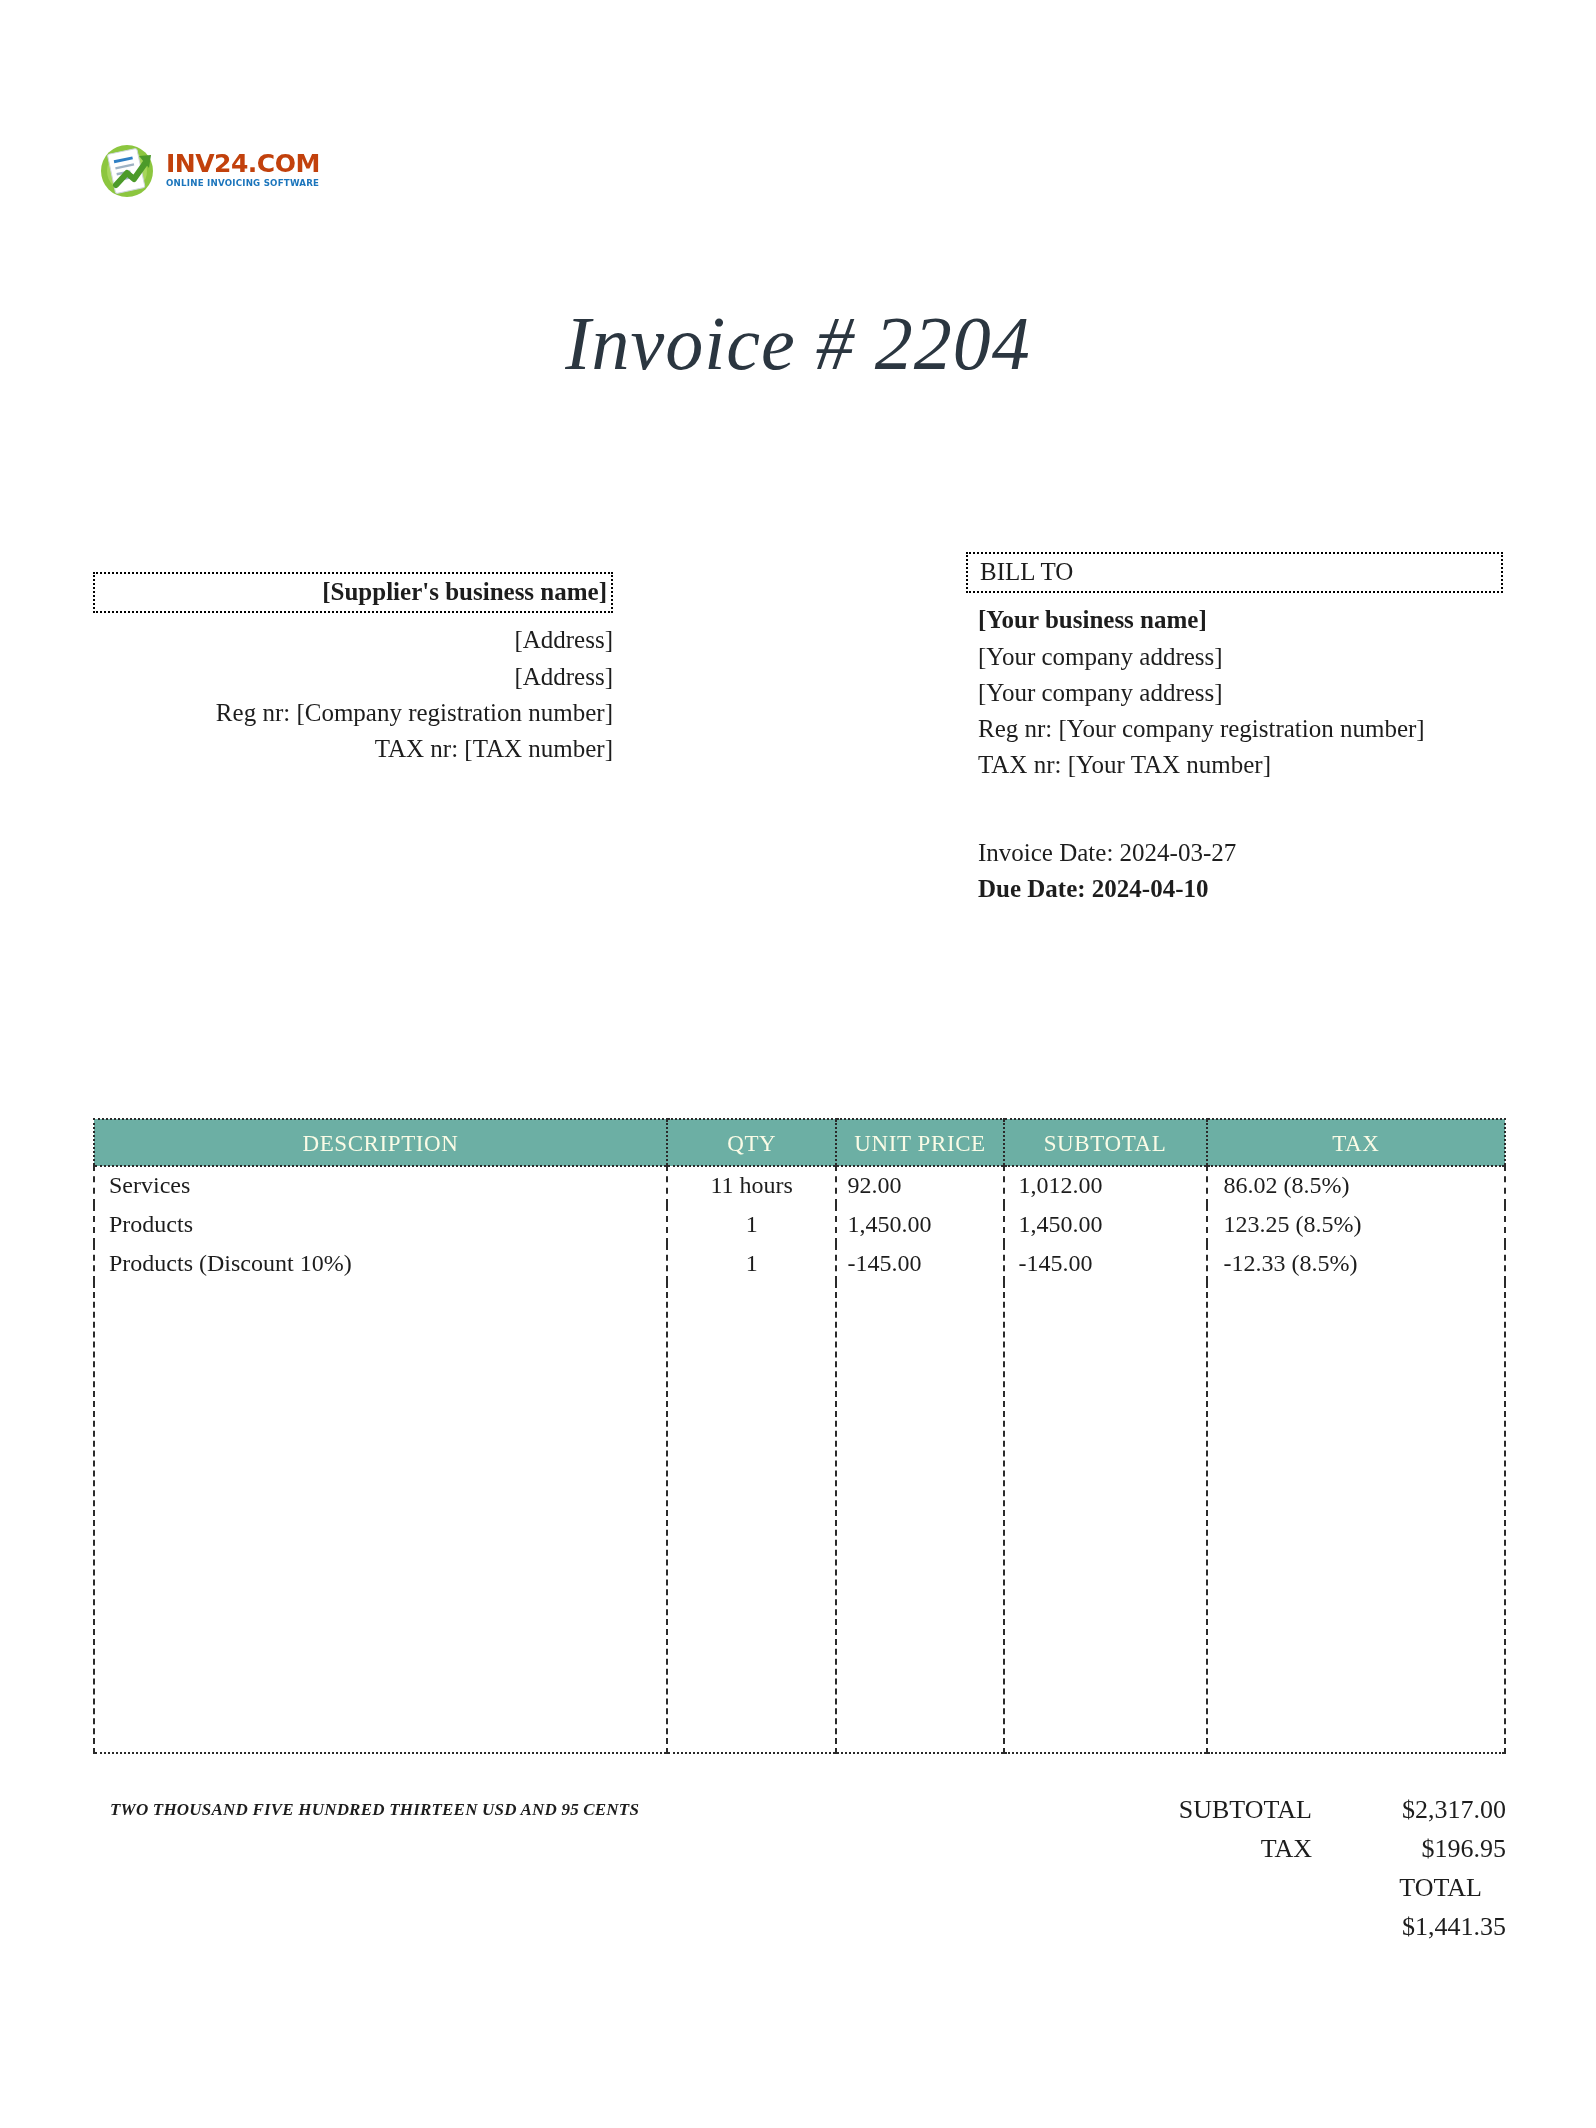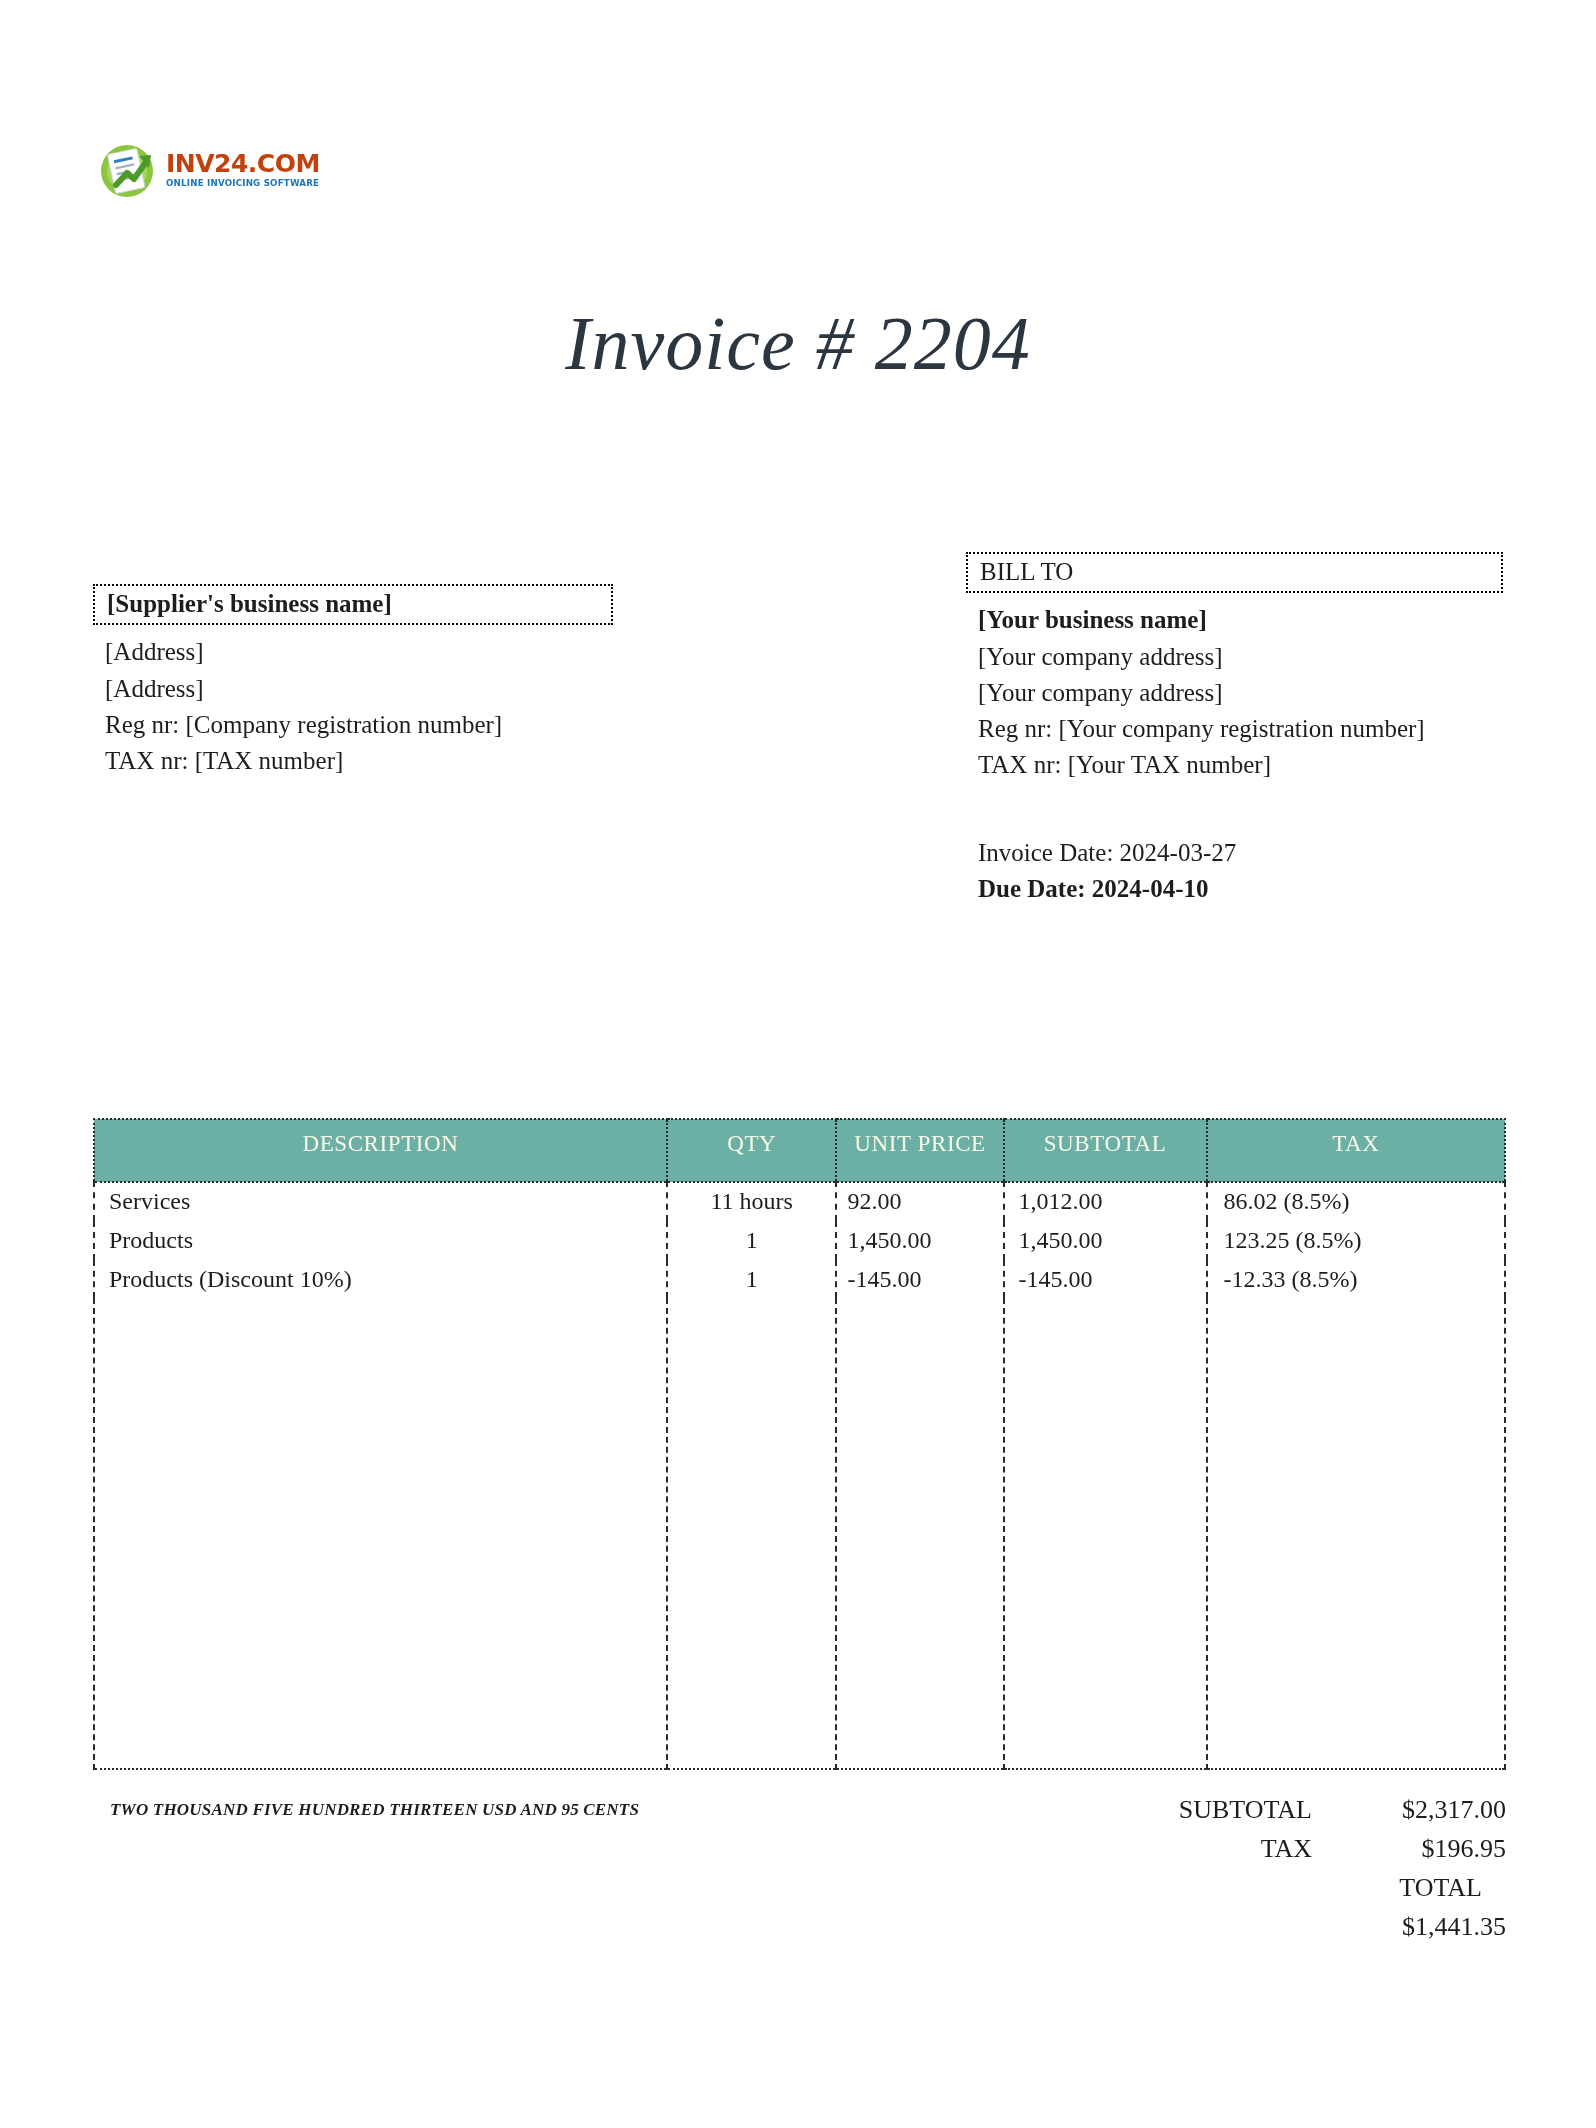--- a/index.html
+++ b/index.html
@@ -73,22 +73,23 @@
     font-style: italic;
     font-weight: normal;
     color: #2b3640;
     letter-spacing: 1px;
   }
 
   
   .col-left {
     position: absolute;
     left: 93px;
-    top: 584px;
+    top: 572px;
     width: 520px;
+    text-align: right;
   }
   .col-right {
     position: absolute;
     left: 966px;
     top: 552px;
     width: 537px;
   }
 
   .boxed-heading {
     border: 2px dotted #000;
@@ -131,21 +132,21 @@
     border-collapse: collapse;
     table-layout: fixed;
   }
   .items-table th {
     background: #6CAFA4;
     color: #FAFBE6;
     font-weight: normal;
     font-size: 23px;
     letter-spacing: 0.6px;
     text-align: center;
-    padding: 11px 4px 24px;
+    padding: 11px 4px 8px;
     border-left: 2px dotted #2a2a2a;
     border-top: 2px dotted #2a2a2a;
     border-bottom: 2px dotted #2a2a2a;
   }
   .items-table th:last-child {
     border-right: 2px dotted #2a2a2a;
   }
   .items-table td {
     font-size: 24px;
     padding: 2px 10px;

